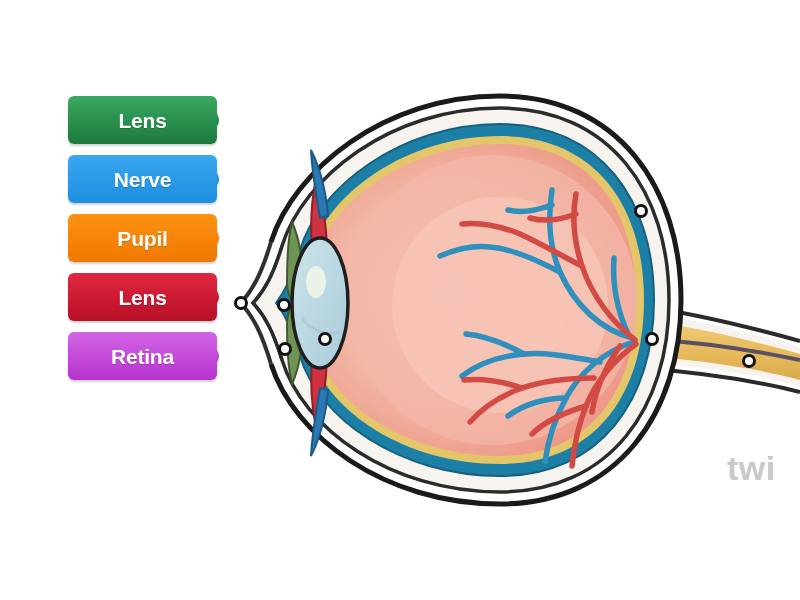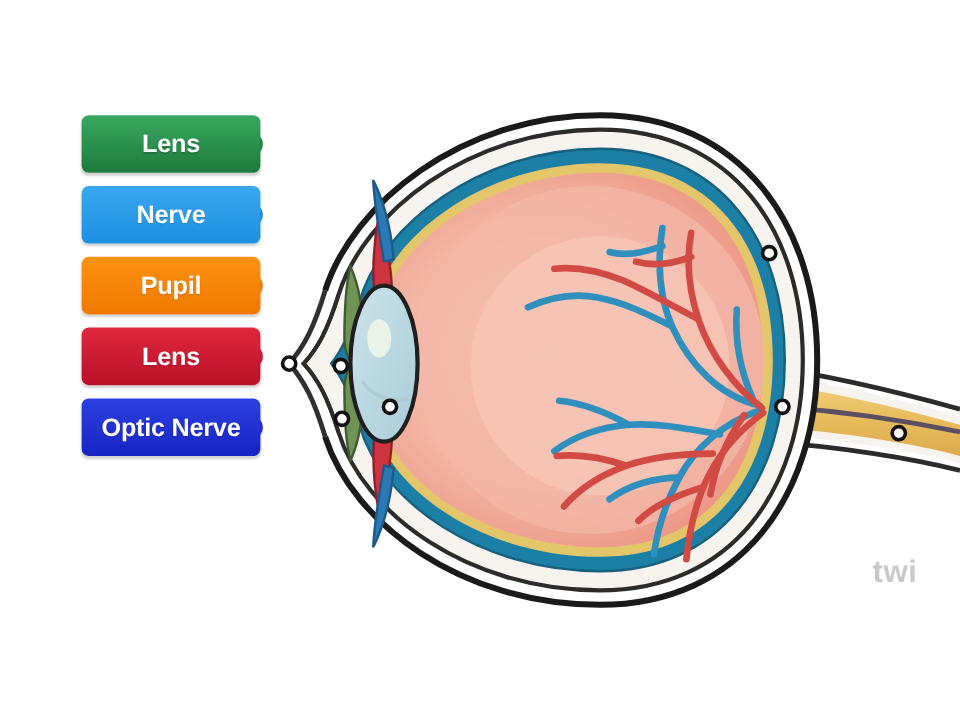--- a/index.html
+++ b/index.html
@@ -97,25 +97,24 @@
     border: 3px solid #111111;
     box-sizing: border-box;
     transform: translate(-50%, -50%);
     z-index: 5;
   }
 
   
   #watermark {
     position: absolute;
     color: #c9c9c9;
-    font-size: 26px;
+    font-size: 34px;
     font-weight: bold;
     letter-spacing: 0.5px;
     user-select: none;
-    margin-top: 12px;
   }
 </style>
 </head>
 <body>
 
 <div id="stage" style="background: rgb(255, 255, 255);">
 
   <svg id="diagram" viewBox="0 0 800 600" xmlns="http://www.w3.org/2000/svg">
     <defs>
       <radialGradient id="vitGrad" cx="46%" cy="48%" r="62%">
@@ -295,30 +294,30 @@
     <div class="label-row">
       <div class="label-box" style="background: linear-gradient(rgb(224, 39, 63) 0%, rgb(184, 16, 40) 100%);">
         <span class="label-text">Lens</span>
       </div>
       <div class="connector">
         <span class="stem" style="background: rgb(207, 26, 48);"></span>
         <span class="knob" style="background: rgb(207, 26, 48);"></span>
       </div>
     </div>
 
-
-    <div class="label-row">
-      <div class="label-box" style="background: linear-gradient(rgb(44, 63, 224) 0%, rgb(24, 36, 196) 100%);">
-        <span class="label-text">Optic Nerve</span>
-      </div>
-      <div class="connector">
-        <span class="stem" style="background: rgb(34, 51, 216);"></span>
-        <span class="knob" style="background: rgb(34, 51, 216);"></span>
-      </div>
-    </div>
+    <div class="label-row">
+      <div class="label-box" style="background: linear-gradient(rgb(209, 101, 228) 0%, rgb(183, 50, 207) 100%);">
+        <span class="label-text">Retina</span>
+      </div>
+      <div class="connector">
+        <span class="stem" style="background: rgb(196, 74, 216);"></span>
+        <span class="knob" style="background: rgb(196, 74, 216);"></span>
+      </div>
+    </div>
+
 
   </div>
 
   <div id="marker-layer">
     <span class="marker" style="left: 241px; top: 303px;"></span>
     <span class="marker" style="left: 284px; top: 305px;"></span>
     <span class="marker" style="left: 325px; top: 339px;"></span>
     <span class="marker" style="left: 285px; top: 349px;"></span>
     <span class="marker" style="left: 641px; top: 211px;"></span>
     <span class="marker" style="left: 652px; top: 339px;"></span>

